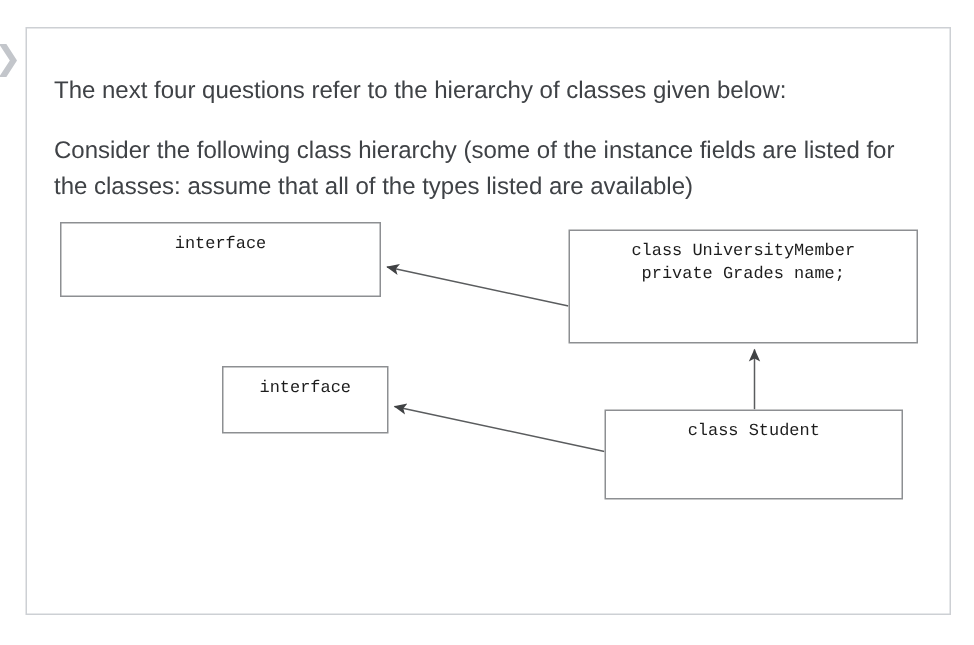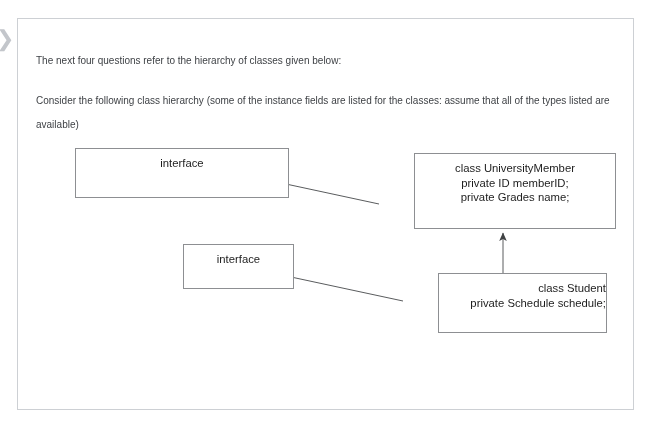--- a/index.html
+++ b/index.html
@@ -43,56 +43,55 @@
 
   .prose {
     position: absolute;
     left: 18px;
     top: 30px;
     width: 585px;
   }
   .prose p {
     margin: 0 0 16px 0;
     font-family: "Liberation Sans", sans-serif;
-    font-size: 10px;
+    font-size: 16px;
     line-height: 24px;
     color: #3f4246;
   }
 
   
   .diagram {
     position: absolute;
     left: 0px;
     top: 0px;
     width: 617px;
     height: 392px;
     pointer-events: none;
   }
   .diagram svg { display: block; }
 
   .uml-box {
     position: absolute;
     box-sizing: border-box;
     border: 1px solid #8d8f92;
     background: #ffffff;
-    font-family: Liberation Sans, sans-serif;
+    font-family: Liberation Mono, monospace;
     font-size: 11.3px;
     line-height: 14.5px;
     color: #1d1d1d;
     text-align: center;
     padding-top: 7px;
-    margin-left: 35px;
   }
   .uml-box .ln { display: block; white-space: nowrap; }
 
   
   #box-bookstore   { left: 22px;  top: 129px; width: 214px; height: 50px; }
-  #box-university  { left: 361px; top: 134px; width: 202px; height: 76px; }
+  #box-university  { left: 361px; top: 134px; width: 233px; height: 76px; }
   #box-cangraduate { left: 130px; top: 225px; width: 111px; height: 45px; }
-  #box-student     { left: 385px; top: 254px; width: 169px; height: 60px; text-align: right; }
+  #box-student     { left: 385px; top: 254px; width: 199px; height: 60px; }
 </style>
 </head>
 <body>
 
 <div class="nav-chevron">❯</div>
 
 <div class="question-card">
 
   <div class="prose">
     <p>The next four questions refer to the hierarchy of classes given below:</p>
@@ -113,27 +112,25 @@
 
       <path d="M485,254 L485,214" fill="none" stroke="#5a5c5e" stroke-width="1" marker-end="url(#ah)"></path>
     </svg>
 
     <div class="uml-box" id="box-bookstore">
       <span class="ln">interface</span>
     </div>
 
     <div class="uml-box" id="box-university">
       <span class="ln">class UniversityMember</span>
-      <span class="ln">private ID memberID;</span>
       <span class="ln">private Grades name;</span>
     </div>
 
     <div class="uml-box" id="box-cangraduate">
       <span class="ln">interface</span>
     </div>
 
     <div class="uml-box" id="box-student">
       <span class="ln">class Student</span>
-      <span class="ln">private Schedule schedule;</span>
     </div>
   </div>
 
 </div>
 
 </body></html>

